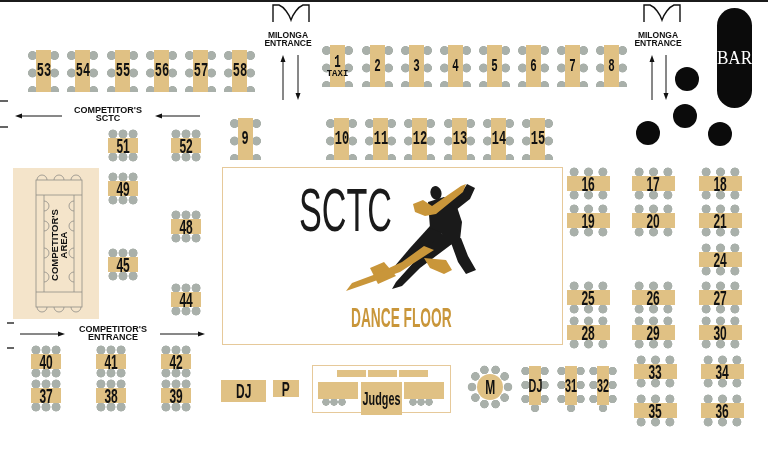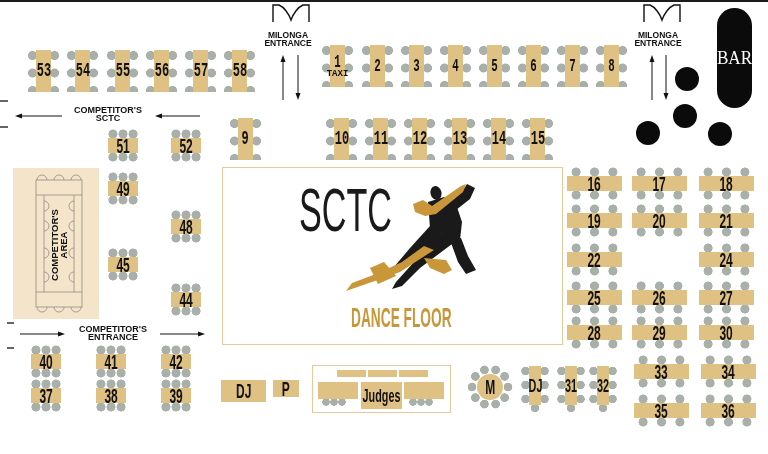--- a/index.html
+++ b/index.html
@@ -20,21 +20,21 @@
     display:flex;flex-direction:column;align-items:center;justify-content:center;}
 
   .ht{position:absolute;width:30px;height:33px;background-repeat:no-repeat;
     background-image:
       radial-gradient(circle 4.8px at 16.5% 5px,#a9b0aa 88%,transparent 100%),
       radial-gradient(circle 4.8px at 50% 5px,#a9b0aa 88%,transparent 100%),
       radial-gradient(circle 4.8px at 83.5% 5px,#a9b0aa 88%,transparent 100%),
       radial-gradient(circle 4.8px at 16.5% 28px,#a9b0aa 88%,transparent 100%),
       radial-gradient(circle 4.8px at 50% 28px,#a9b0aa 88%,transparent 100%),
       radial-gradient(circle 4.8px at 83.5% 28px,#a9b0aa 88%,transparent 100%);}
-  .ht.w46{width:43px;padding-left:12px;}
+  .ht.w46{width:43px;}
   .ht .tb{position:absolute;left:0;top:9px;width:100%;height:15px;background:#e0c184;
     display:flex;align-items:center;justify-content:center;}
 
   .num{display:inline-block;font-weight:bold;font-size:20px;line-height:16px;color:#111;
     transform:scaleX(0.6);white-space:nowrap;}
   .num.sm{font-size:18px;}
   .note{display:inline-block;font-weight:bold;font-size:9px;line-height:8px;color:#111;white-space:nowrap;}
 
   .st{position:absolute;width:30px;height:47px;background-repeat:no-repeat;
     background-image:
@@ -302,25 +302,20 @@
   <div class="ht w46" style="left:632px;top:204px">
       <div class="tb">
         <span class="num">20</span>
       </div>
     </div>
   <div class="ht w46" style="left:699px;top:204px">
       <div class="tb">
         <span class="num">21</span>
       </div>
     </div>
-  <div class="ht w46" style="left:567px;top:243px">
-      <div class="tb">
-        <span class="num">22</span>
-      </div>
-    </div>
   <div class="ht w46" style="left:699px;top:243px">
       <div class="tb">
         <span class="num">24</span>
       </div>
     </div>
   <div class="ht w46" style="left:567px;top:281px">
       <div class="tb">
         <span class="num">25</span>
       </div>
     </div>
@@ -376,21 +371,21 @@
   <div class="box" style="left:273px;top:380px;width:26px;height:17px">
       <span class="num">P</span>
     </div>
 
   <div class="judges-frame"></div>
   <div class="judge-chairs"></div>
   <div class="jt" style="left:337px;top:370px;width:29px;height:7px"></div>
   <div class="jt" style="left:368px;top:370px;width:29px;height:7px"></div>
   <div class="jt" style="left:399px;top:370px;width:29px;height:7px"></div>
   <div class="jt" style="left:318px;top:382px;width:40px;height:17px"></div>
-  <div class="jt" style="left:361px;top:382px;width:41px;height:27px">
+  <div class="jt" style="left:361px;top:382px;width:41px;height:33px">
       <span class="num sm">Judges</span>
     </div>
   <div class="jt" style="left:404px;top:382px;width:40px;height:17px"></div>
 
   <div class="mtable">
       <div class="disc">
         <span class="num">M</span>
       </div>
     </div>
 

